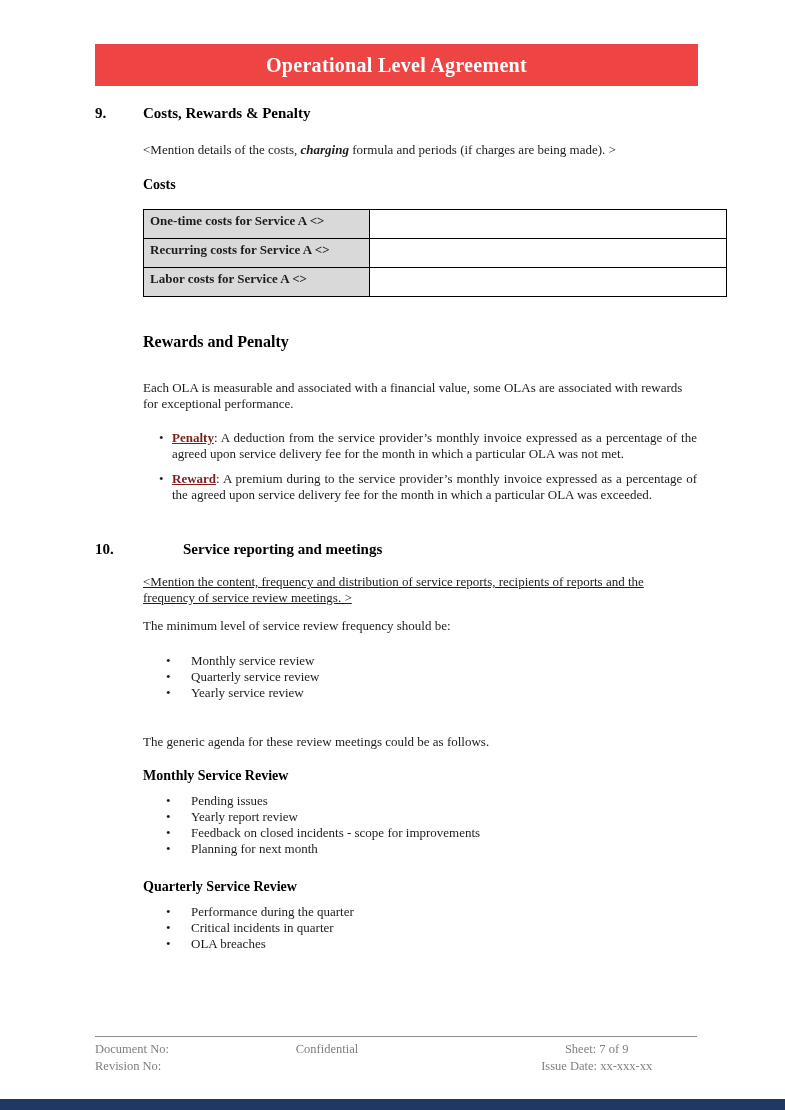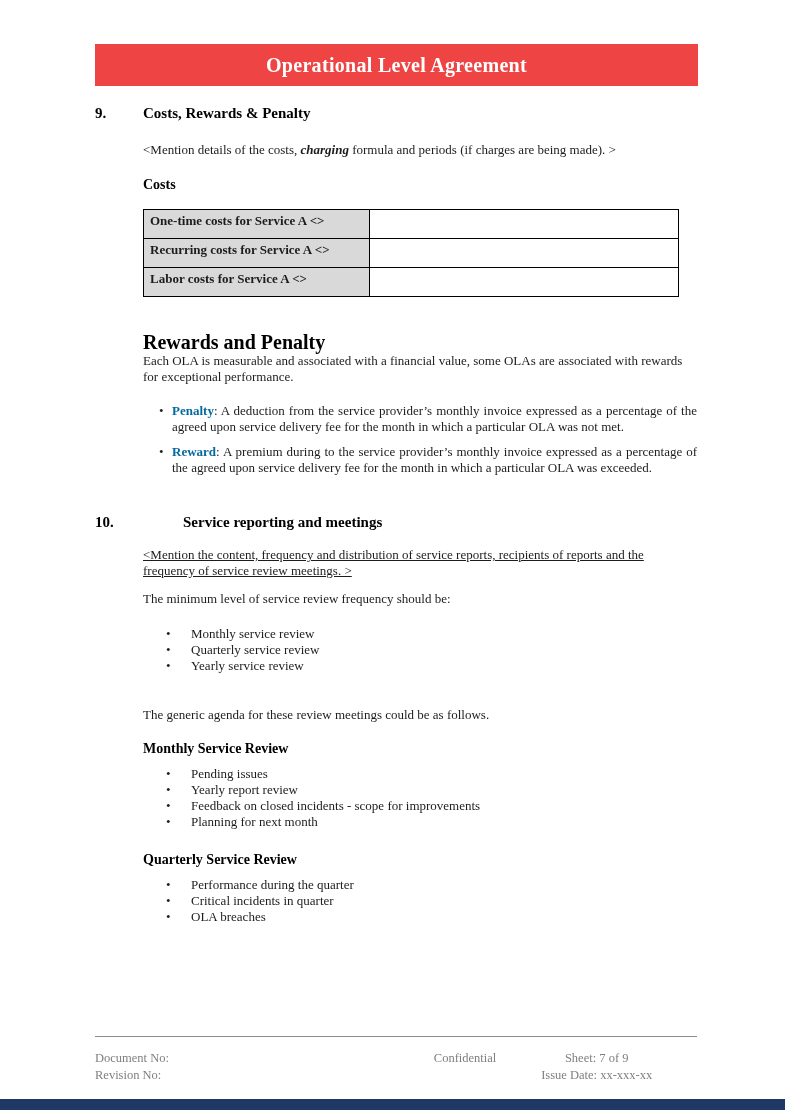--- a/index.html
+++ b/index.html
@@ -27,47 +27,47 @@
     line-height: 42px;
     letter-spacing: 0.3px;
   }
   .content { margin-left: 95px; margin-right: 88px; }
   .sec-heading { display: flex; margin-top: 18px; font-size: 15px; font-weight: bold; line-height: 18px; color: #000; }
   .sec-heading .sec-num { width: 48px; flex: 0 0 48px; }
   .indent { margin-left: 48px; }
   .para { width: 554px; }
   .sub-heading { font-weight: bold; font-size: 14px; color: #000; }
 
-  table.costs { border-collapse: collapse; margin-left: 48px; margin-top: 16px; width: 536px; table-layout: fixed; }
+  table.costs { border-collapse: collapse; margin-left: 48px; margin-top: 16px; width: 584px; table-layout: fixed; }
   table.costs td { border: 1px solid #000; height: 29px; vertical-align: top; padding: 3px 6px; }
   td.cost-label { width: 226px; background: #D9D9D9; font-weight: bold; font-size: 13px; }
   td.cost-value { background: #ffffff; }
 
   .bullet-row { display: flex; width: 554px; }
   .bullet-row .dot { flex: 0 0 auto; font-size: 13px; }
   .s9 .dot { margin-left: 16px; width: 13px; }
   .s9 .bullet-text { width: 525px; text-align: justify; }
   .s10 .dot { margin-left: 23px; width: 25px; }
   .s10 .bullet-text { width: 506px; }
-  .b-label { font-weight: bold; color: #0369a1; }
+  .b-label { font-weight: bold; color: #7f1d1d; text-decoration: underline; }
 
   .footer {
     position: absolute;
     left: 95px;
     right: 88px;
     top: 1036px;
     border-top: 1px solid #8C8C8C;
-    padding-top: 13px;
+    padding-top: 4px;
     color: #7F7F7F;
     font-size: 12.5px;
     line-height: 17px;
     display: flex;
   }
   .footer .f-left { flex: 1; text-align: left; }
-  .footer .f-center { flex: 1; text-align: right; }
+  .footer .f-center { flex: 1; text-align: left; }
   .footer .f-right { flex: 1; text-align: center; }
   .bottom-bar {
     position: absolute;
     left: 0; right: 0; bottom: 0;
     height: 11px;
     background: #1F3864;
   }
 </style>
 </head>
 <body>
@@ -99,23 +99,23 @@
           <td class="cost-label">Recurring costs for Service A &lt;&gt;</td>
           <td class="cost-value"></td>
         </tr>
         <tr>
           <td class="cost-label">Labor costs for Service A &lt;&gt;</td>
           <td class="cost-value"></td>
         </tr>
       </tbody>
     </table>
 
-    <div class="indent sub-heading" style="margin-top:37px;font-size:20px;">Rewards and Penalty</div>
-
-    <p class="indent para" style="margin-top:3px;">Each OLA is measurable and associated with a financial value, some OLAs are associated with rewards for exceptional performance.</p>
+    <div class="indent sub-heading" style="margin-top:37px;font-size:16px;">Rewards and Penalty</div>
+
+    <p class="indent para" style="margin-top:30px;">Each OLA is measurable and associated with a financial value, some OLAs are associated with rewards for exceptional performance.</p>
 
     <div class="indent bullet-row s9" style="margin-top:18px;">
       <span class="dot">•</span>
       <p class="bullet-text"><span class="b-label">Penalty</span><span>: A deduction from the service provider’s monthly invoice expressed as a percentage of the agreed upon service delivery fee for the month in which a particular OLA was not met.</span></p>
     </div>
 
     <div class="indent bullet-row s9" style="margin-top:9px;">
       <span class="dot">•</span>
       <p class="bullet-text"><span class="b-label">Reward</span><span>: A premium during to the service provider’s monthly invoice expressed as a percentage of the agreed upon service delivery fee for the month in which a particular OLA was exceeded.</span></p>
     </div>

